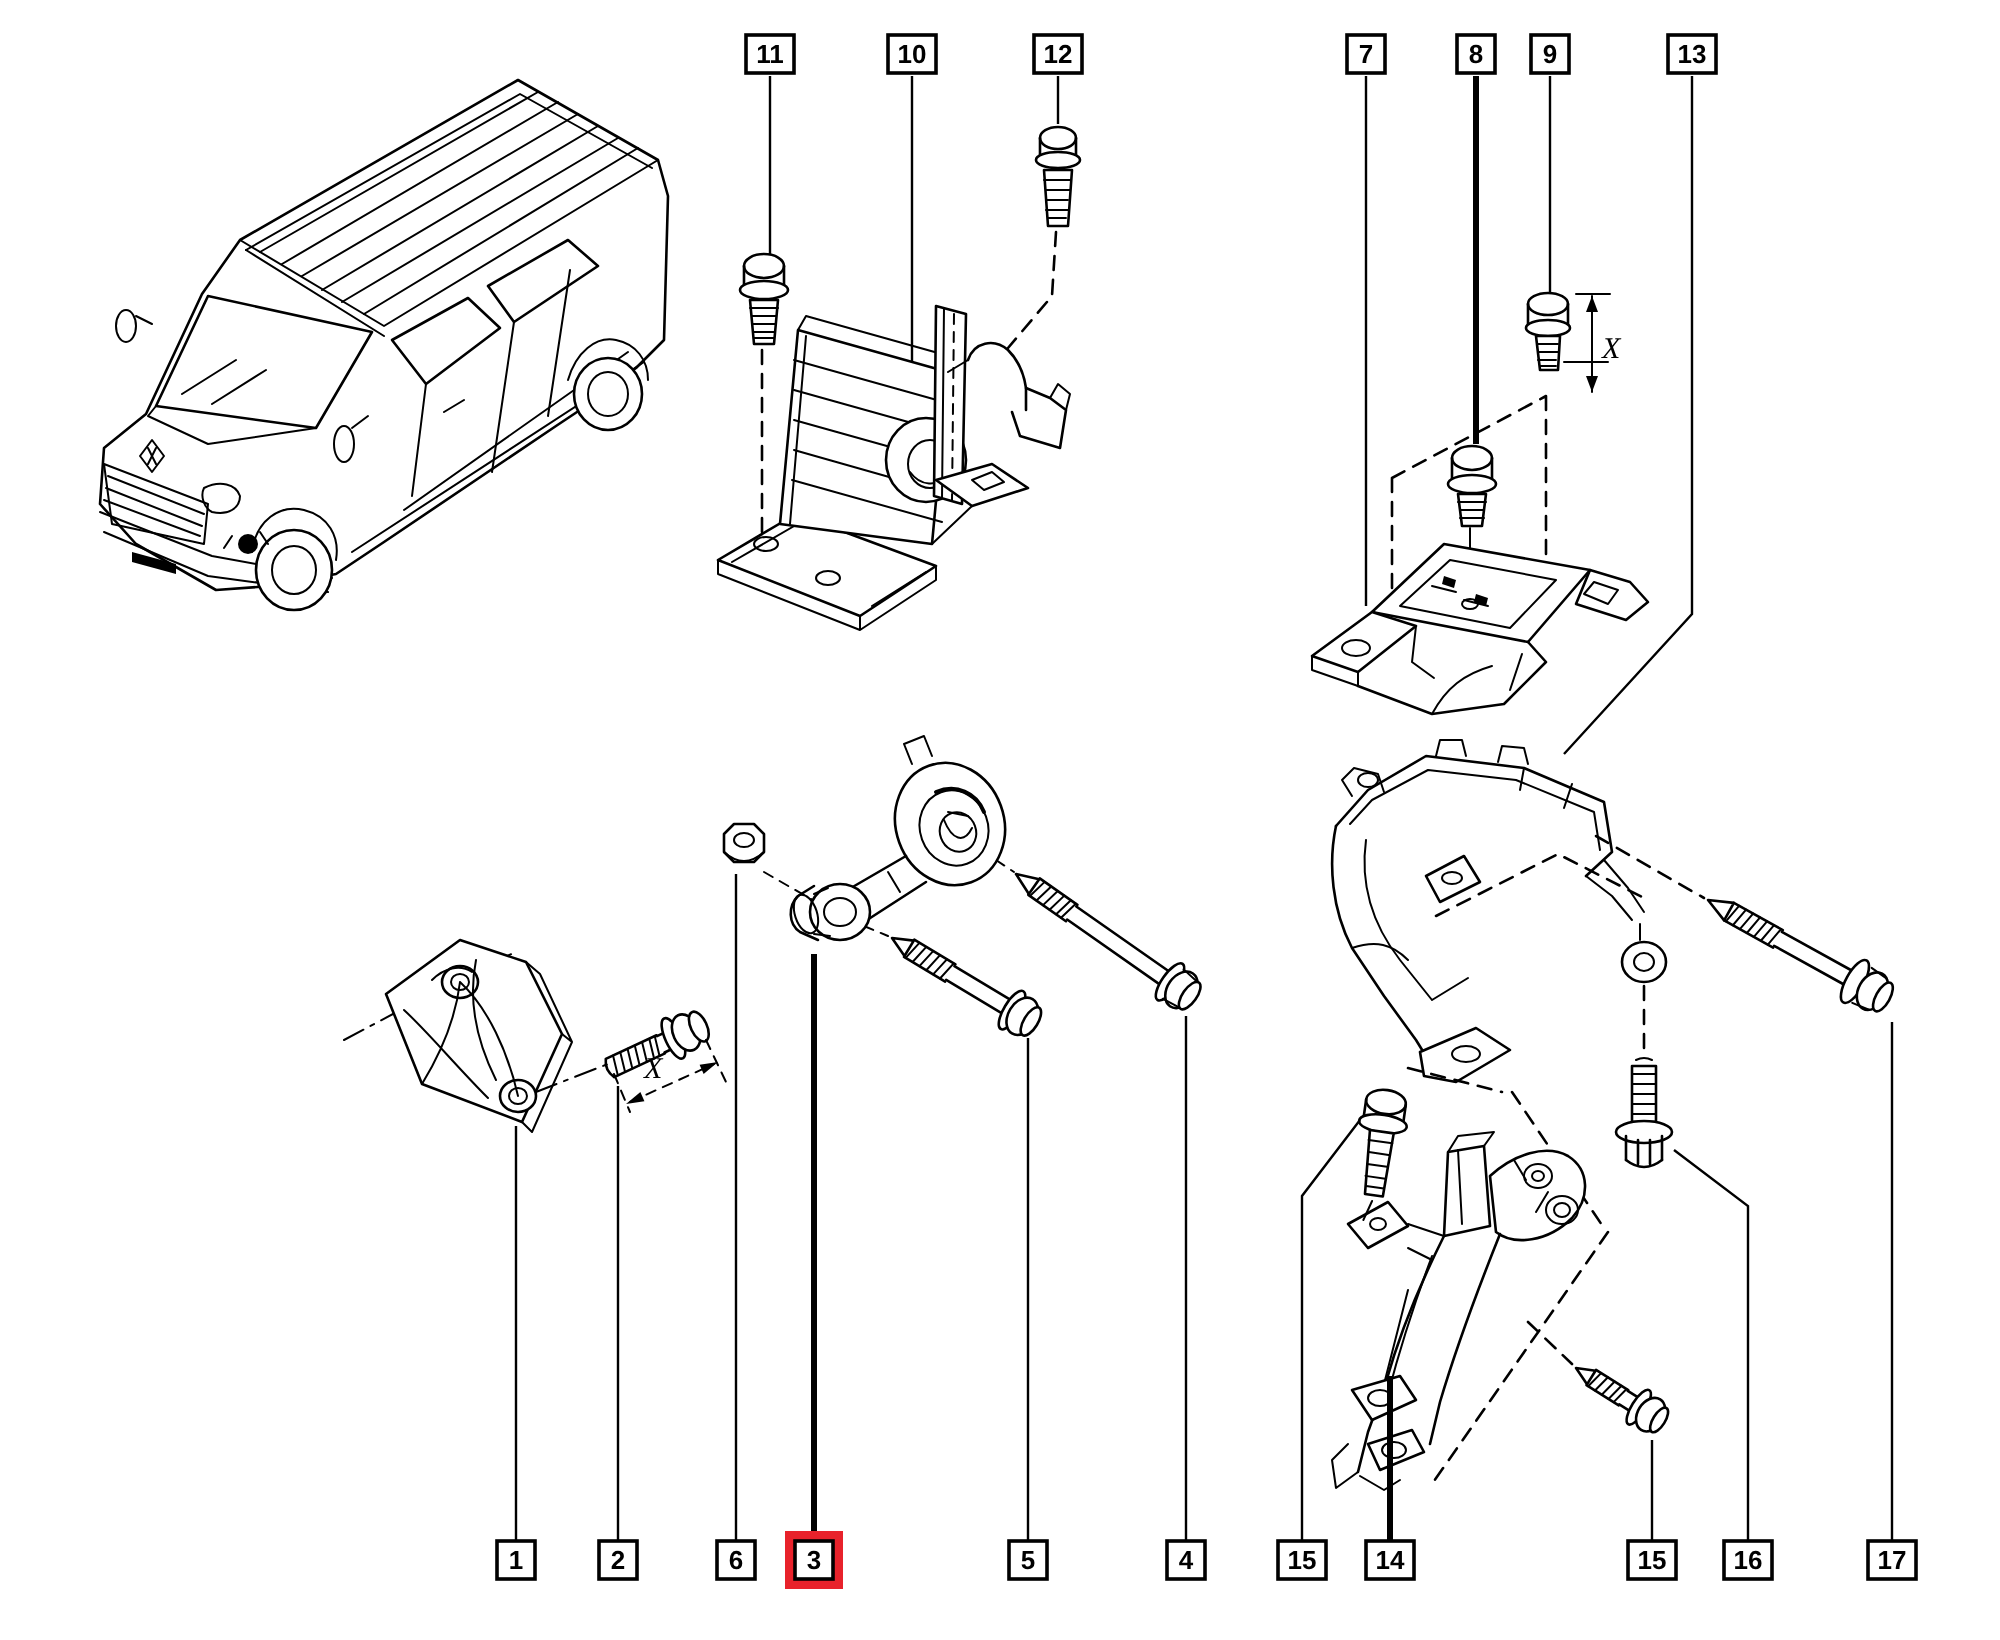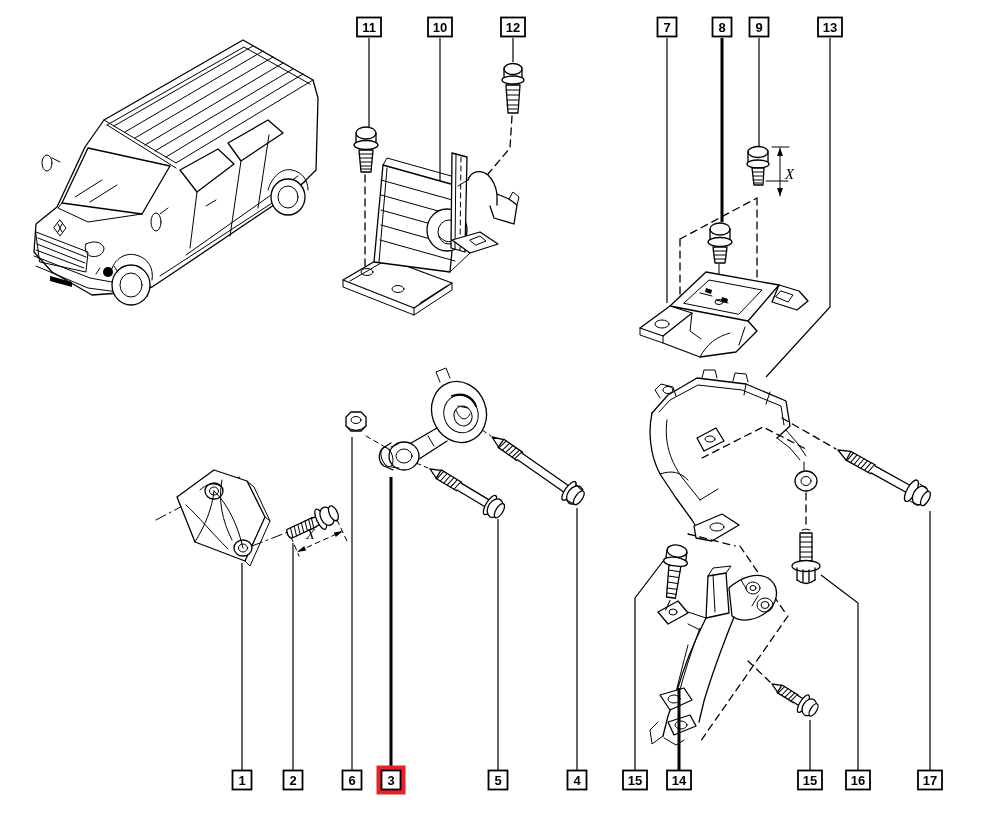--- a/index.html
+++ b/index.html
@@ -1,16 +1,16 @@
 <!DOCTYPE html>
 <html><head>
 <meta charset="utf-8">
 <style>
   html,body{margin:0;padding:0;background:#ffffff;}
-  #stage{position:relative;width:948px;height:820px;background:#ffffff;overflow:hidden;}
+  #stage{position:relative;width:948px;height:820px;background:#ffffff;overflow:hidden;padding-left:16px;}
   svg{display:block;}
   .ln{fill:none;stroke:#000;stroke-width:1.3;stroke-linecap:round;stroke-linejoin:round;}
   .s1{stroke-width:1;}
   .fw{fill:#ffffff;}
   .fk{fill:#000000;stroke:none;}
   .dash{stroke-dasharray:7 5;}
   .dash2{stroke-dasharray:5 4;}
   .dashdot{stroke-dasharray:11 4 2 4;}
   .leader{fill:none;stroke:#000;stroke-width:1.2;}
   .leader.bold{stroke-width:3;}

